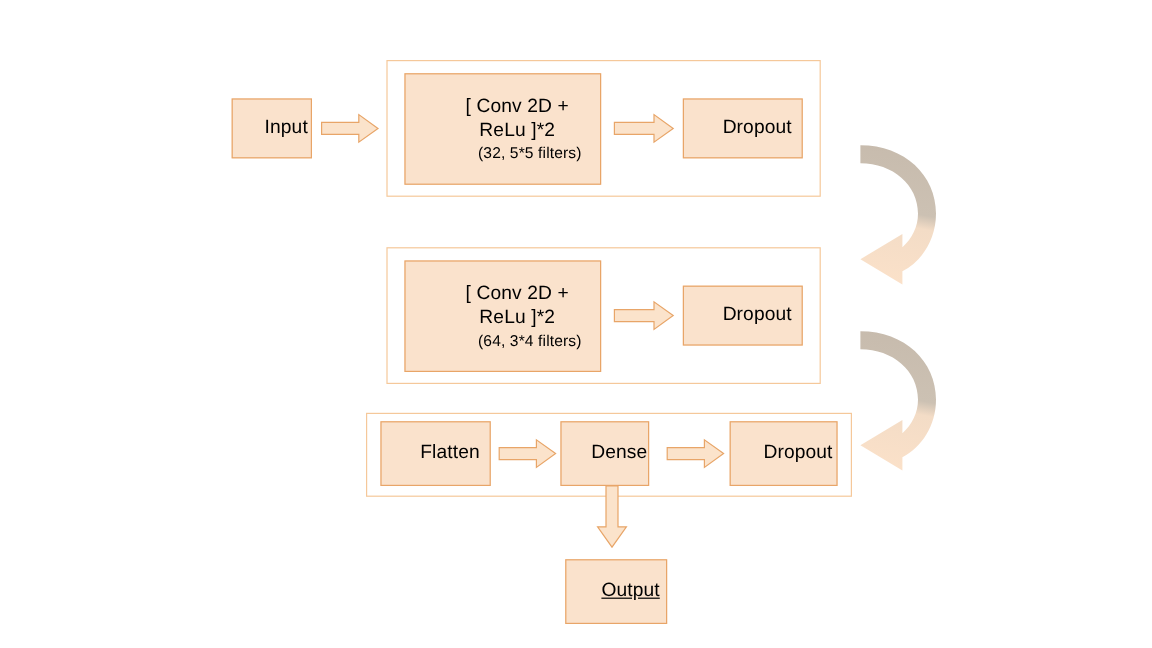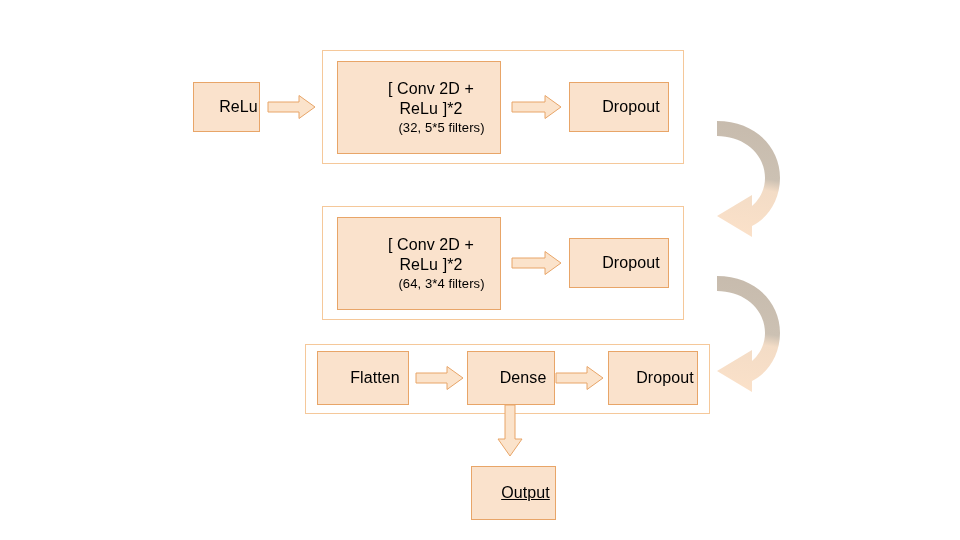--- a/index.html
+++ b/index.html
@@ -67,21 +67,21 @@
   svg { display: block; overflow: visible; }
 </style>
 </head>
 <body>
 
 <div id="canvas">
 
   <div class="group" style="left:322px; top:50px; width:362px; height:114px;"></div>
 
   <div class="node" style="left:193px; top:82px; width:67px; height:50px;">
-    <span class="main">ReLu</span>
+    <span class="main">Input</span>
   </div>
 
   <div class="arrow-right" style="left:268px; top:95px; width:48px; height:24px;">
     <svg width="48" height="24" viewBox="0 0 48 24">
       <polygon points="0,7 31,7 31,0.5 47,12 31,23.5 31,17 0,17" fill="#FBE3CB" stroke="#E8A568" stroke-width="1"></polygon>
     </svg>
   </div>
 
   <div class="node" style="left:337px; top:61px; width:164px; height:93px;">
     <span class="main">[ Conv 2D +
@@ -168,21 +168,21 @@
   <div class="node" style="left:317px; top:351px; width:92px; height:54px;">
     <span class="main">Flatten</span>
   </div>
 
   <div class="arrow-right" style="left:416px; top:366px; width:48px; height:24px;">
     <svg width="48" height="24" viewBox="0 0 48 24">
       <polygon points="0,7 31,7 31,0.5 47,12 31,23.5 31,17 0,17" fill="#FBE3CB" stroke="#E8A568" stroke-width="1"></polygon>
     </svg>
   </div>
 
-  <div class="node" style="left:467px; top:351px; width:88px; height:54px;">
+  <div class="node" style="left:467px; top:351px; width:74px; height:54px;">
     <span class="main">Dense</span>
   </div>
 
   <div class="arrow-right" style="left:556px; top:366px; width:48px; height:24px;">
     <svg width="48" height="24" viewBox="0 0 48 24">
       <polygon points="0,7 31,7 31,0.5 47,12 31,23.5 31,17 0,17" fill="#FBE3CB" stroke="#E8A568" stroke-width="1"></polygon>
     </svg>
   </div>
 
   <div class="node" style="left:608px; top:351px; width:90px; height:54px;">

